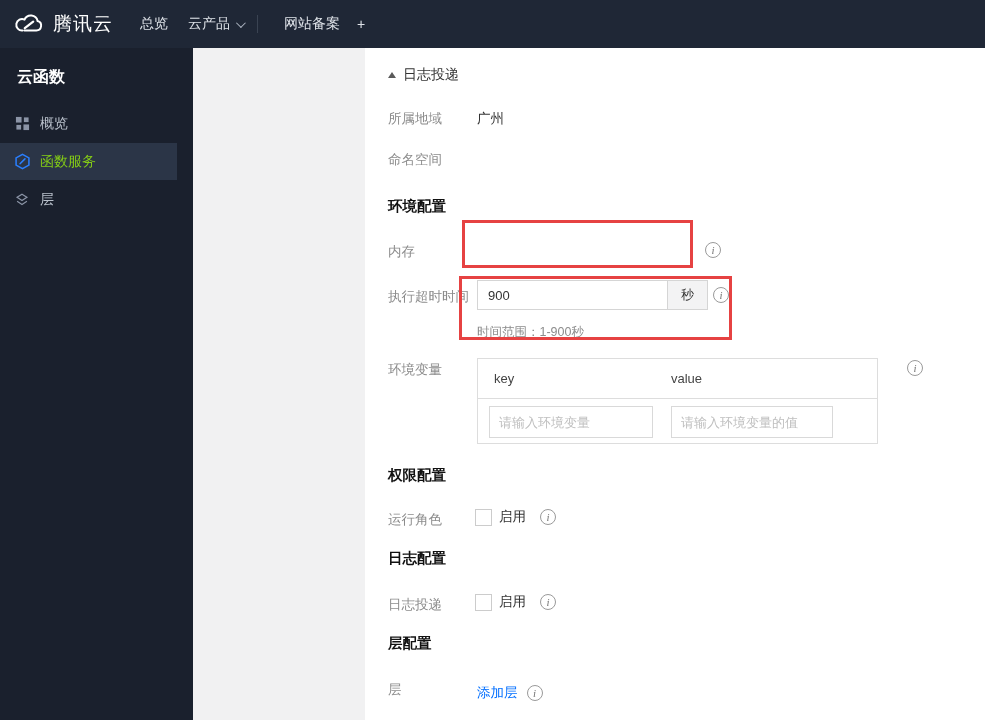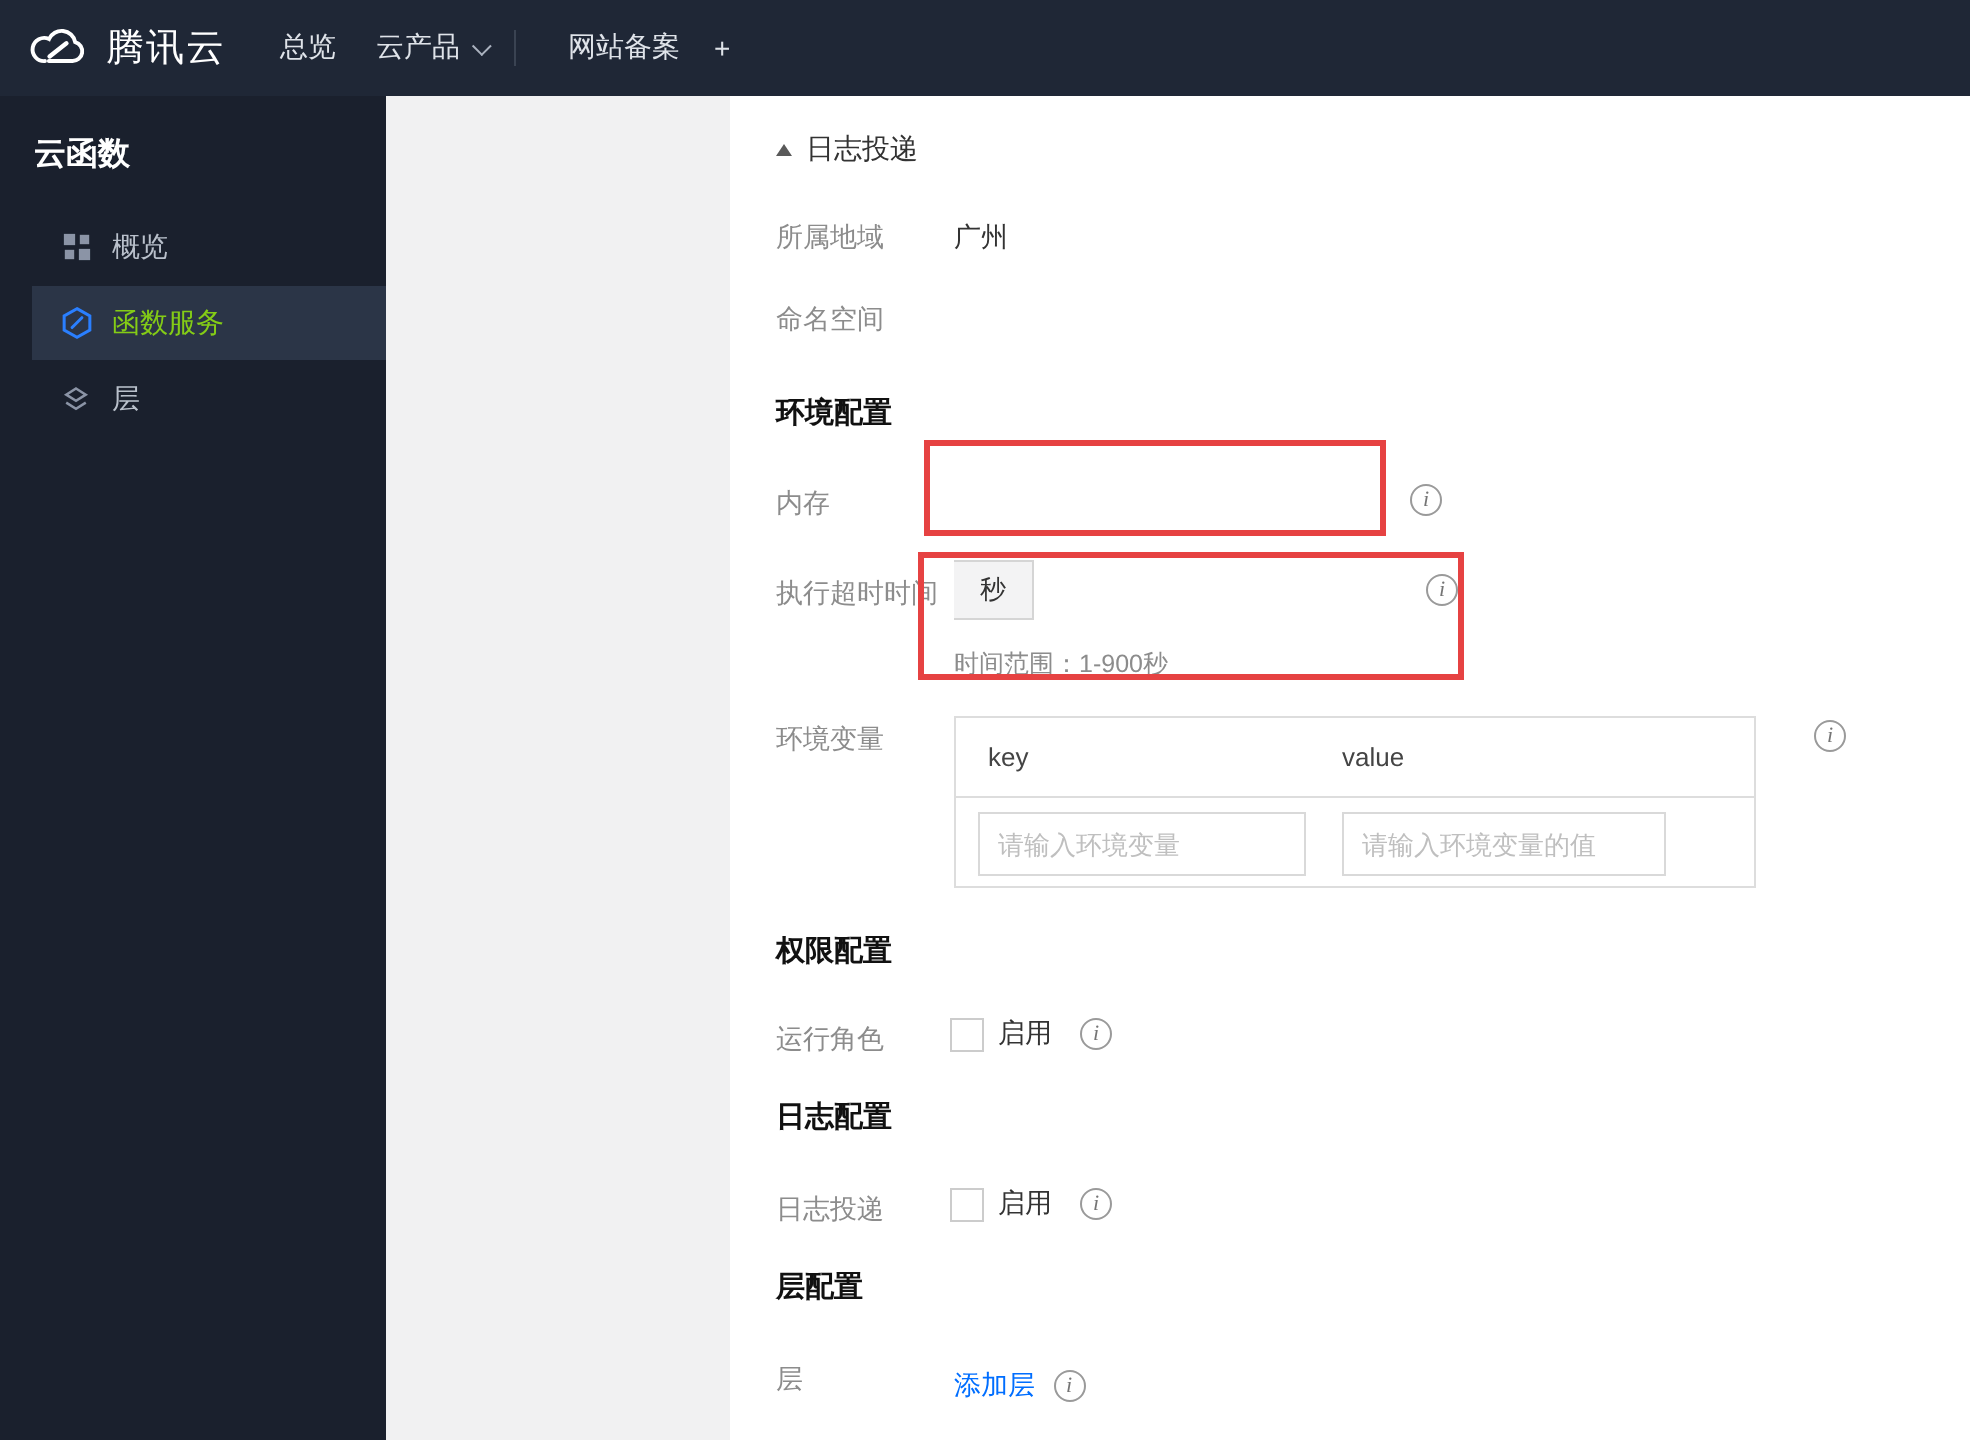--- a/index.html
+++ b/index.html
@@ -15,21 +15,21 @@
   .brand-name { color:#fff; font-size:19px; letter-spacing:1px; }
   .nav-overview { left:140px; }
   .nav-products { left:188px; gap:6px; }
   .caret-down { width:7px; height:7px; border-right:1.5px solid #aab2bf; border-bottom:1.5px solid #aab2bf; transform:rotate(45deg) translateY(-2px); }
   .tdivider { position:absolute; left:257px; top:15px; width:1px; height:18px; background:#3a4352; }
   .nav-icp { left:284px; }
   .nav-plus { left:357px; font-size:20px; font-weight:300; color:#e8e8e8; }
   
   .sidebar { position:absolute; left:0; top:48px; width:193px; height:672px; background:#1a202d; z-index:9; }
   .sb-title { position:absolute; left:17px; top:19px; color:#fff; font-size:16px; font-weight:bold; }
-  .sb-item { position:absolute; left:0; width:177px; height:37px; display:flex; align-items:center; gap:9px; padding-left:13px; color:#b9c0cb; font-size:14px; cursor:pointer;margin-left:16px; }
+  .sb-item { position:absolute; left:0; width:177px; height:37px; display:flex; align-items:center; gap:9px; padding-left:13px; color:#b9c0cb; font-size:14px; cursor:pointer; }
   .sb-item.active { background:#2b3547; color:#84cc16; }
   .sb-item .ic { width:18px; height:18px; flex:0 0 18px; display:flex; align-items:center; justify-content:center; }
   
   .graypanel { position:absolute; left:193px; top:48px; width:172px; height:672px; background:#f1f1f2; }
   
   .content { position:absolute; left:365px; top:48px; width:620px; height:672px; background:#fff; }
   .abs { position:absolute; }
   .flabel { color:#8c8c8c; font-size:13.5px; }
   .fvalue { color:#333; font-size:13.5px; }
   .section-h { color:#111; font-size:14.5px; font-weight:bold; }
@@ -132,20 +132,21 @@
   <div class="abs flabel" style="left:23px; top:103px;">命名空间</div>
 
   <div class="abs section-h" style="left:23px; top:149px;">环境配置</div>
 
   <div class="abs flabel" style="left:23px; top:195px;">内存</div>
   <div class="abs info-i" style="left:340px; top:194px;">i</div>
   <div class="redbox" style="left:97px; top:172px; width:231px; height:48px;"></div>
 
   <div class="abs flabel" style="left:23px; top:240px;">执行超时时间</div>
   <div class="abs input-group" style="left:112px; top:232px;">
+    <input class="txtinput" style="width: 191px;" value="900">
     <span class="unit-addon">秒</span>
   </div>
   <div class="abs hint" style="left:112px; top:276px;">时间范围：1-900秒</div>
   <div class="abs info-i" style="left:348px; top:239px;">i</div>
   <div class="redbox" style="left:94px; top:228px; width:273px; height:64px;"></div>
 
   <div class="abs flabel" style="left:23px; top:313px;">环境变量</div>
   <div class="abs envtable" style="left:112px; top:310px;">
     <div class="thead">
       <span class="th" style="left:16px;">key</span>

